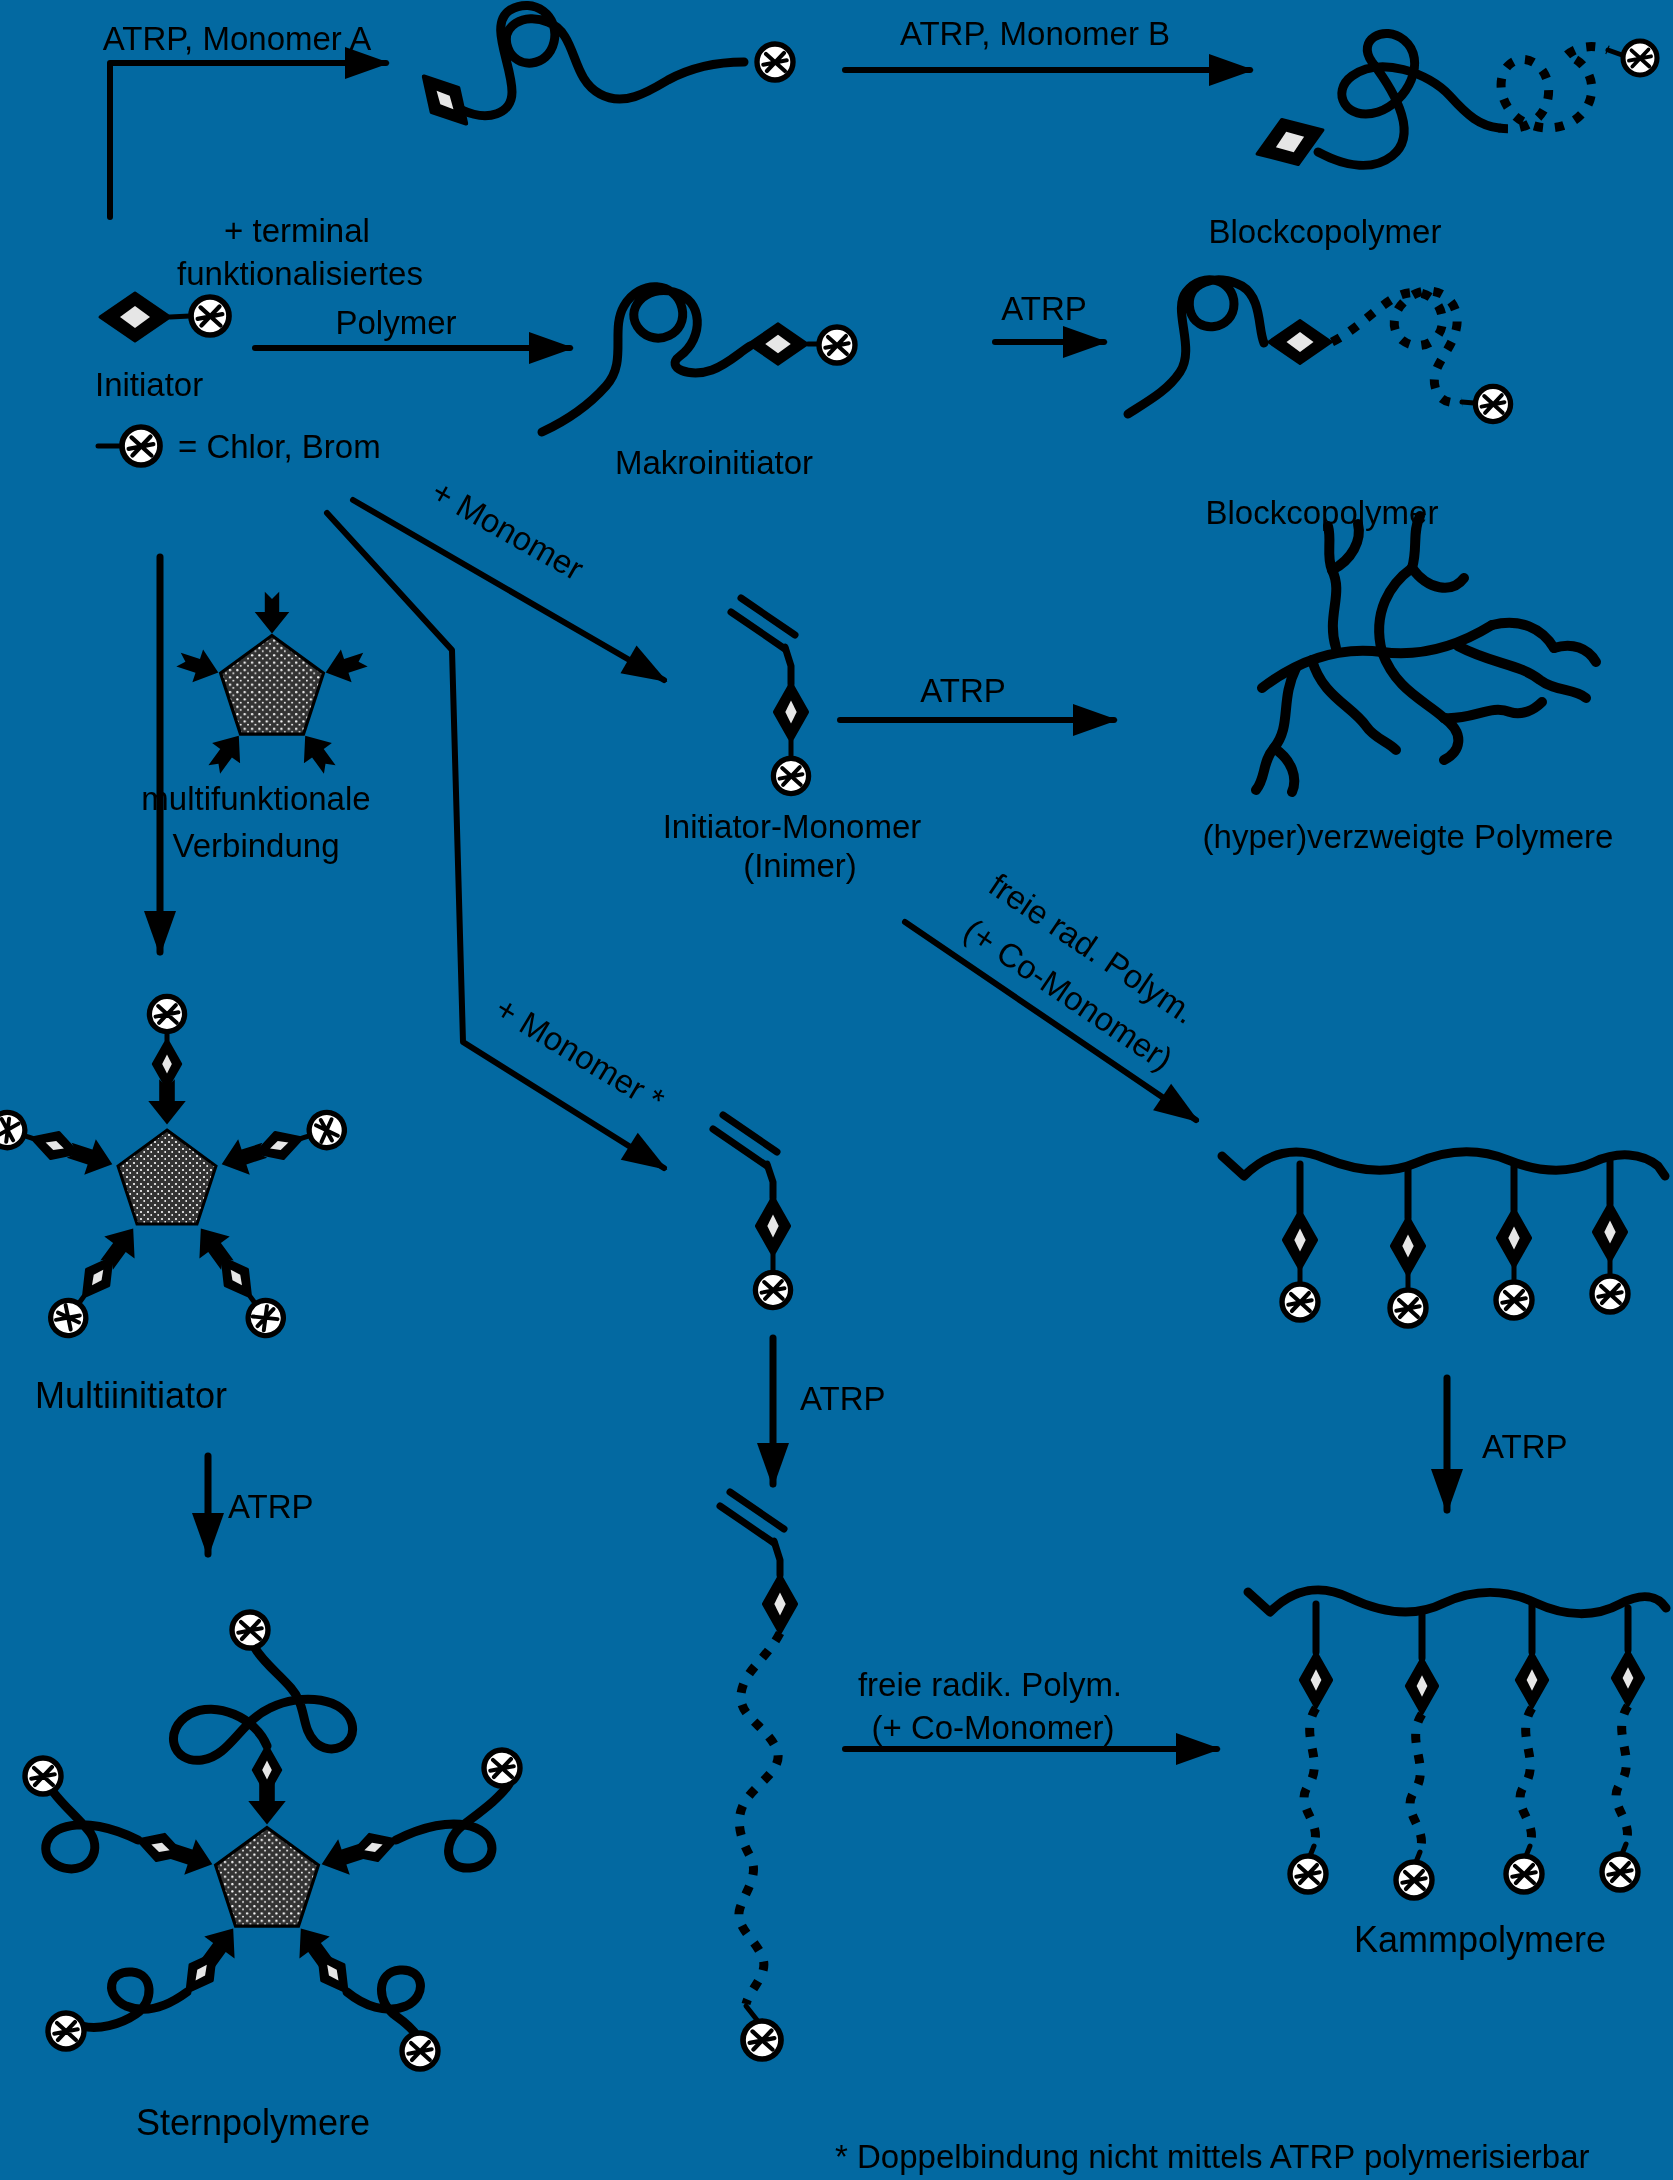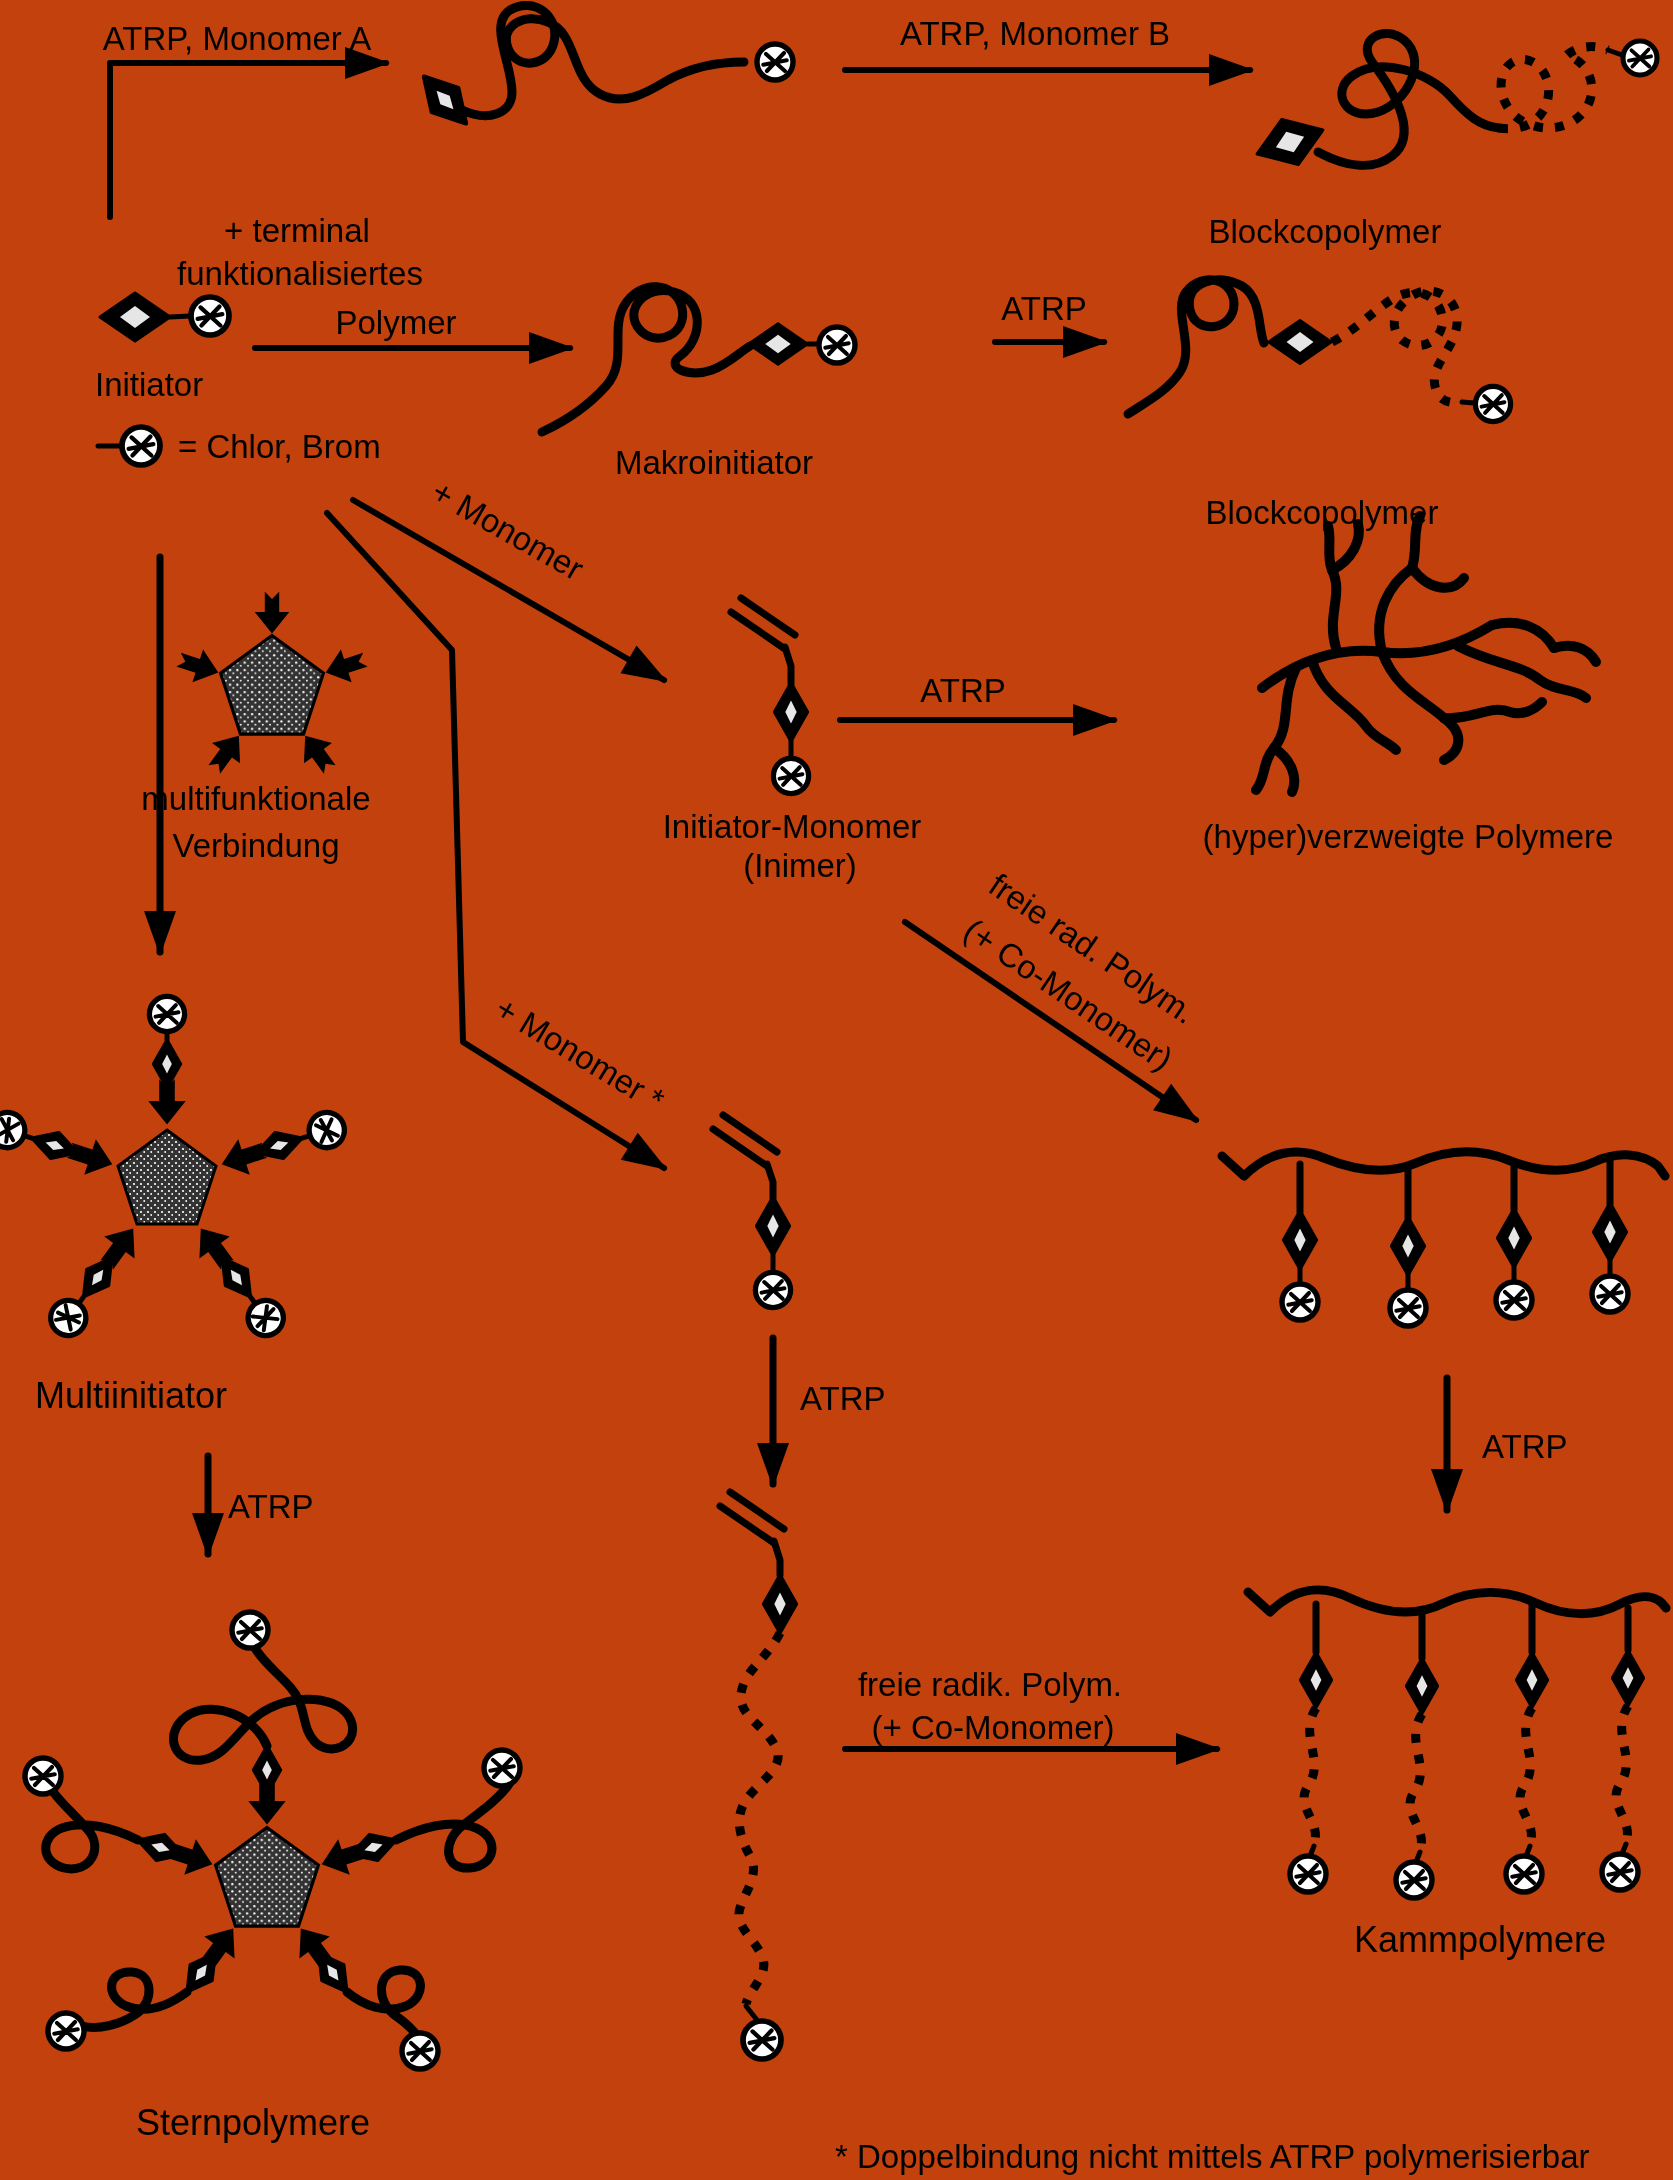--- a/index.html
+++ b/index.html
@@ -1,16 +1,16 @@
 <!DOCTYPE html>
 <html><head>
 <meta charset="utf-8">
 <style>
   html,body{margin:0;padding:0;background:#fff;}
-  .page{position:relative;width:1673px;height:2180px;background:#c2410c;overflow:hidden;}
+  .page{position:relative;width:1673px;height:2180px;background:#0369a1;overflow:hidden;}
   svg{position:absolute;left:0;top:0;}
   text{font-family:"Liberation Sans",sans-serif;fill:#000;}
   .t33{font-size:33px;}
   .t36{font-size:36px;}
   .stroke{stroke:#000;fill:none;stroke-linecap:round;stroke-linejoin:round;}
   .coil{stroke-width:9;}
   .thin{stroke-width:5;}
   .arrow{stroke-width:6;}
   .varrow{stroke-width:7;}
   .dash{stroke-dasharray:9 12;stroke-linecap:butt;}

